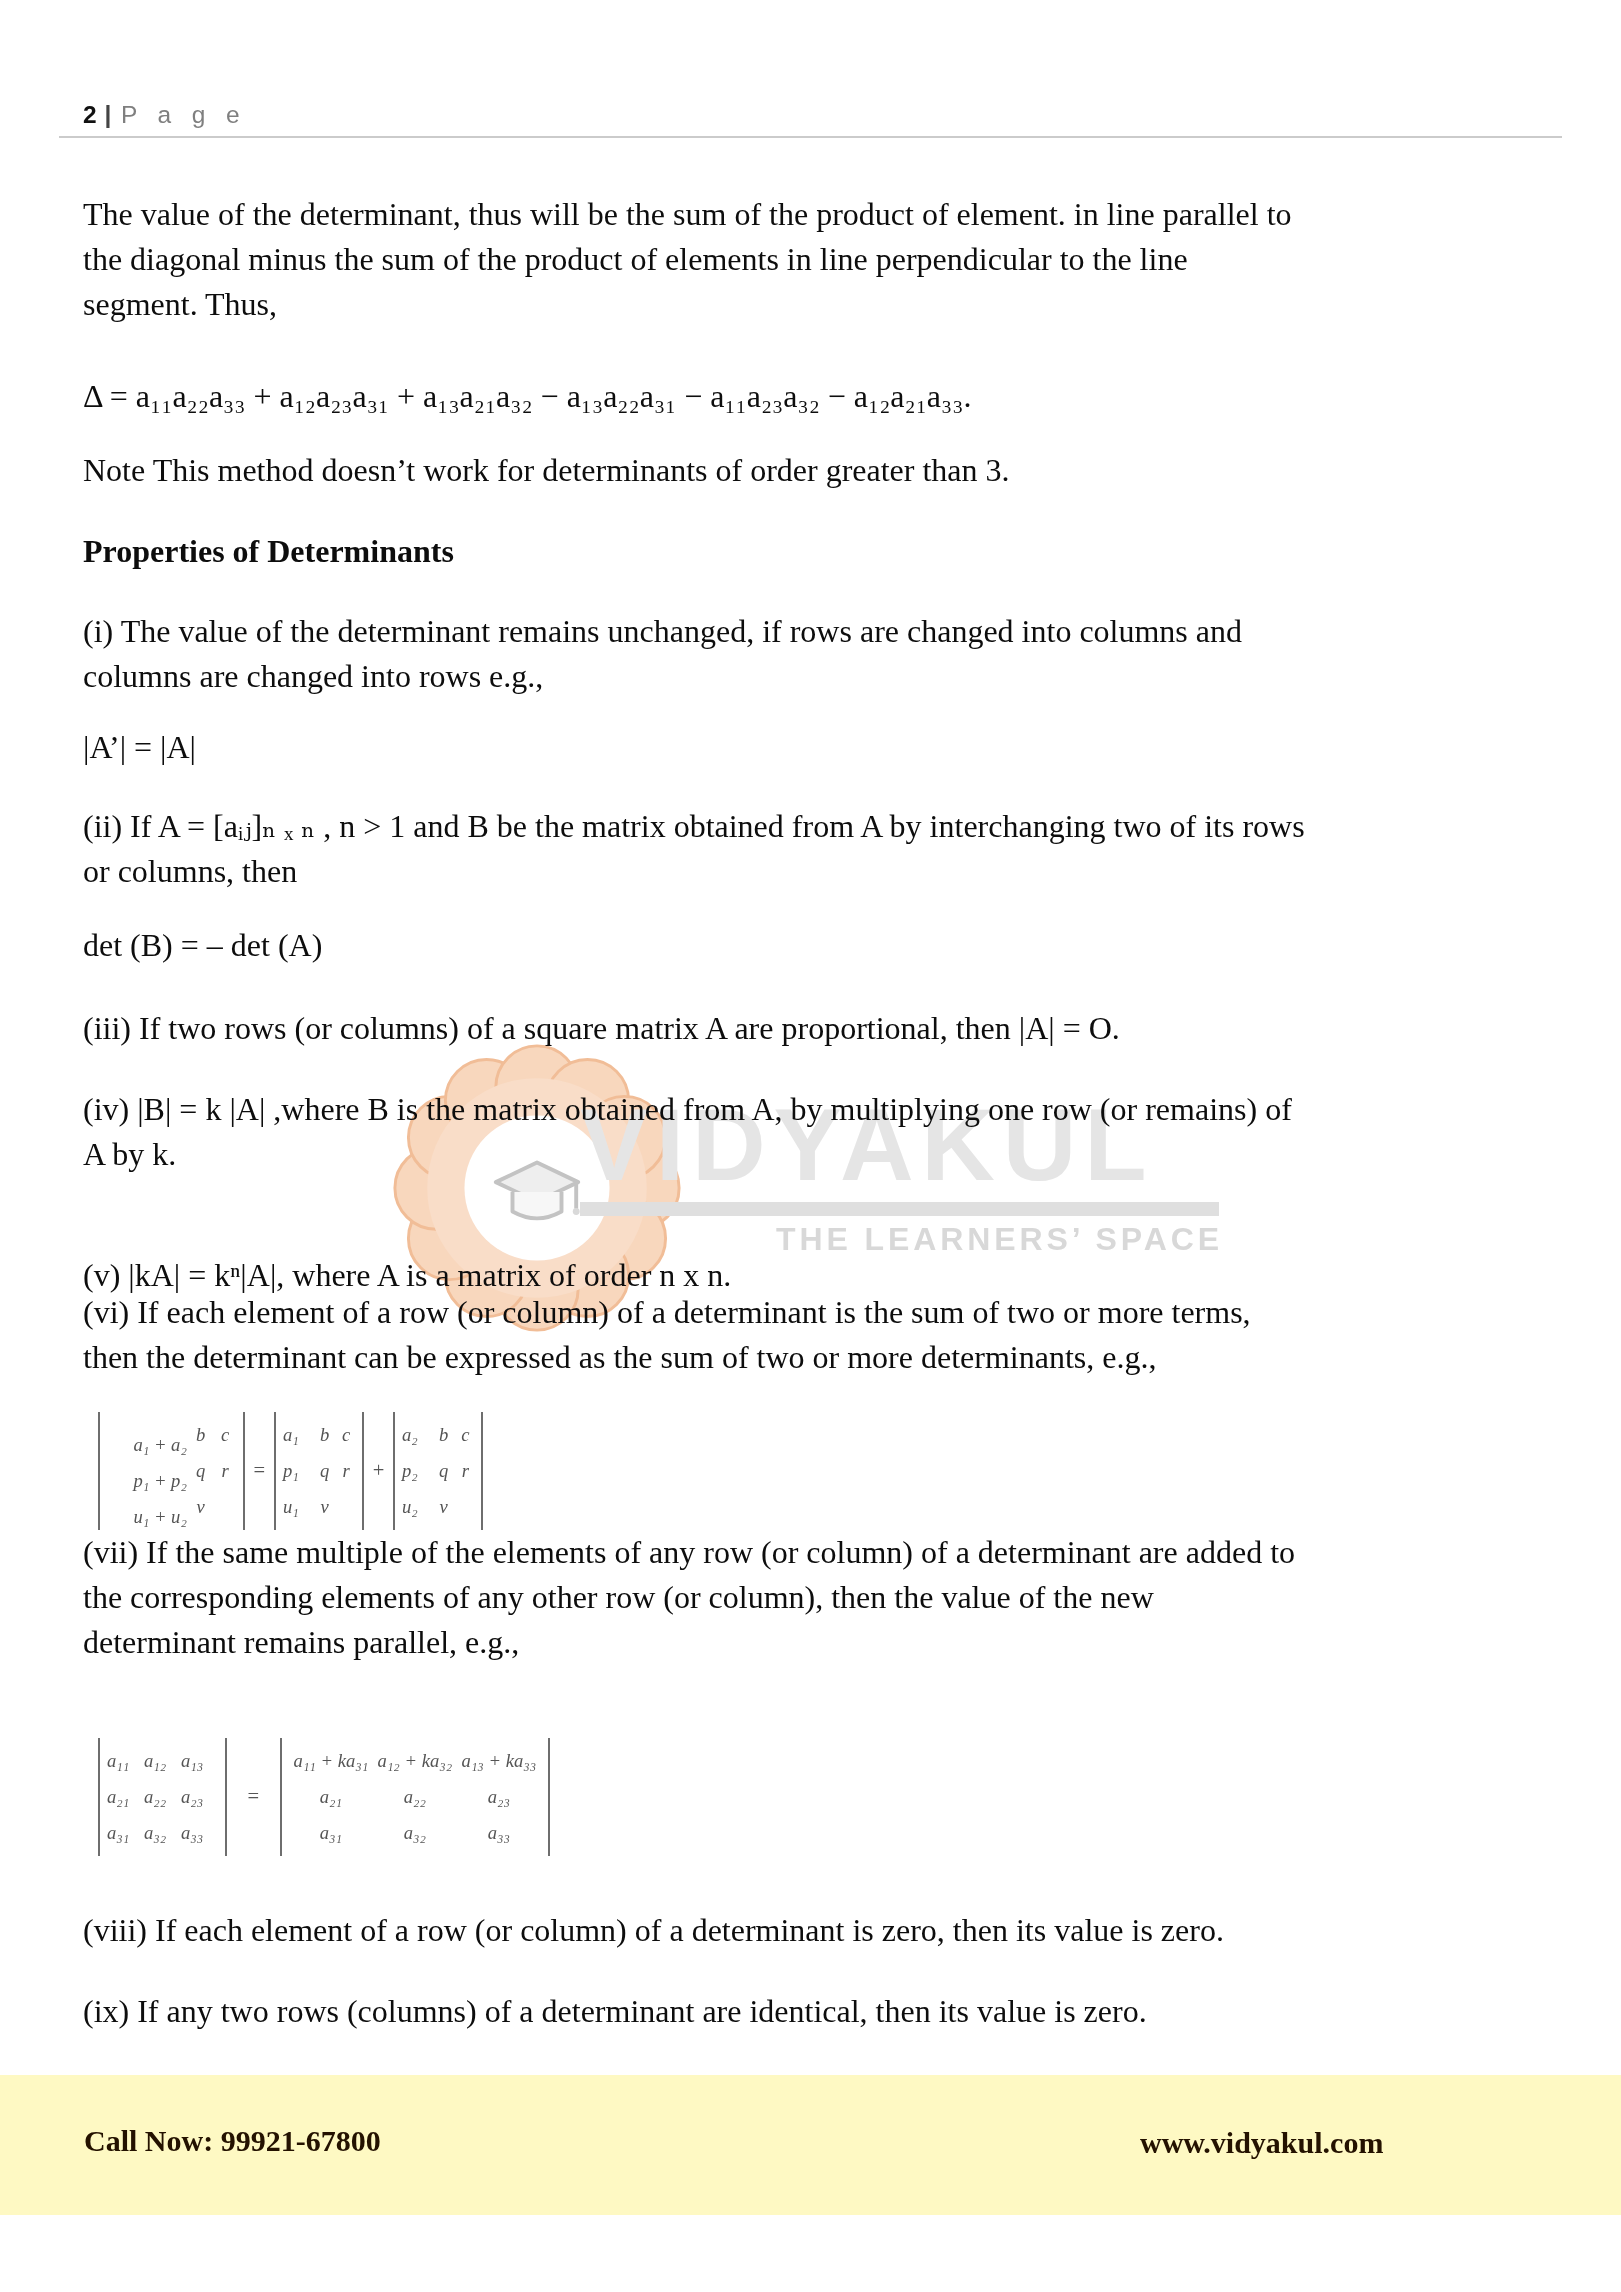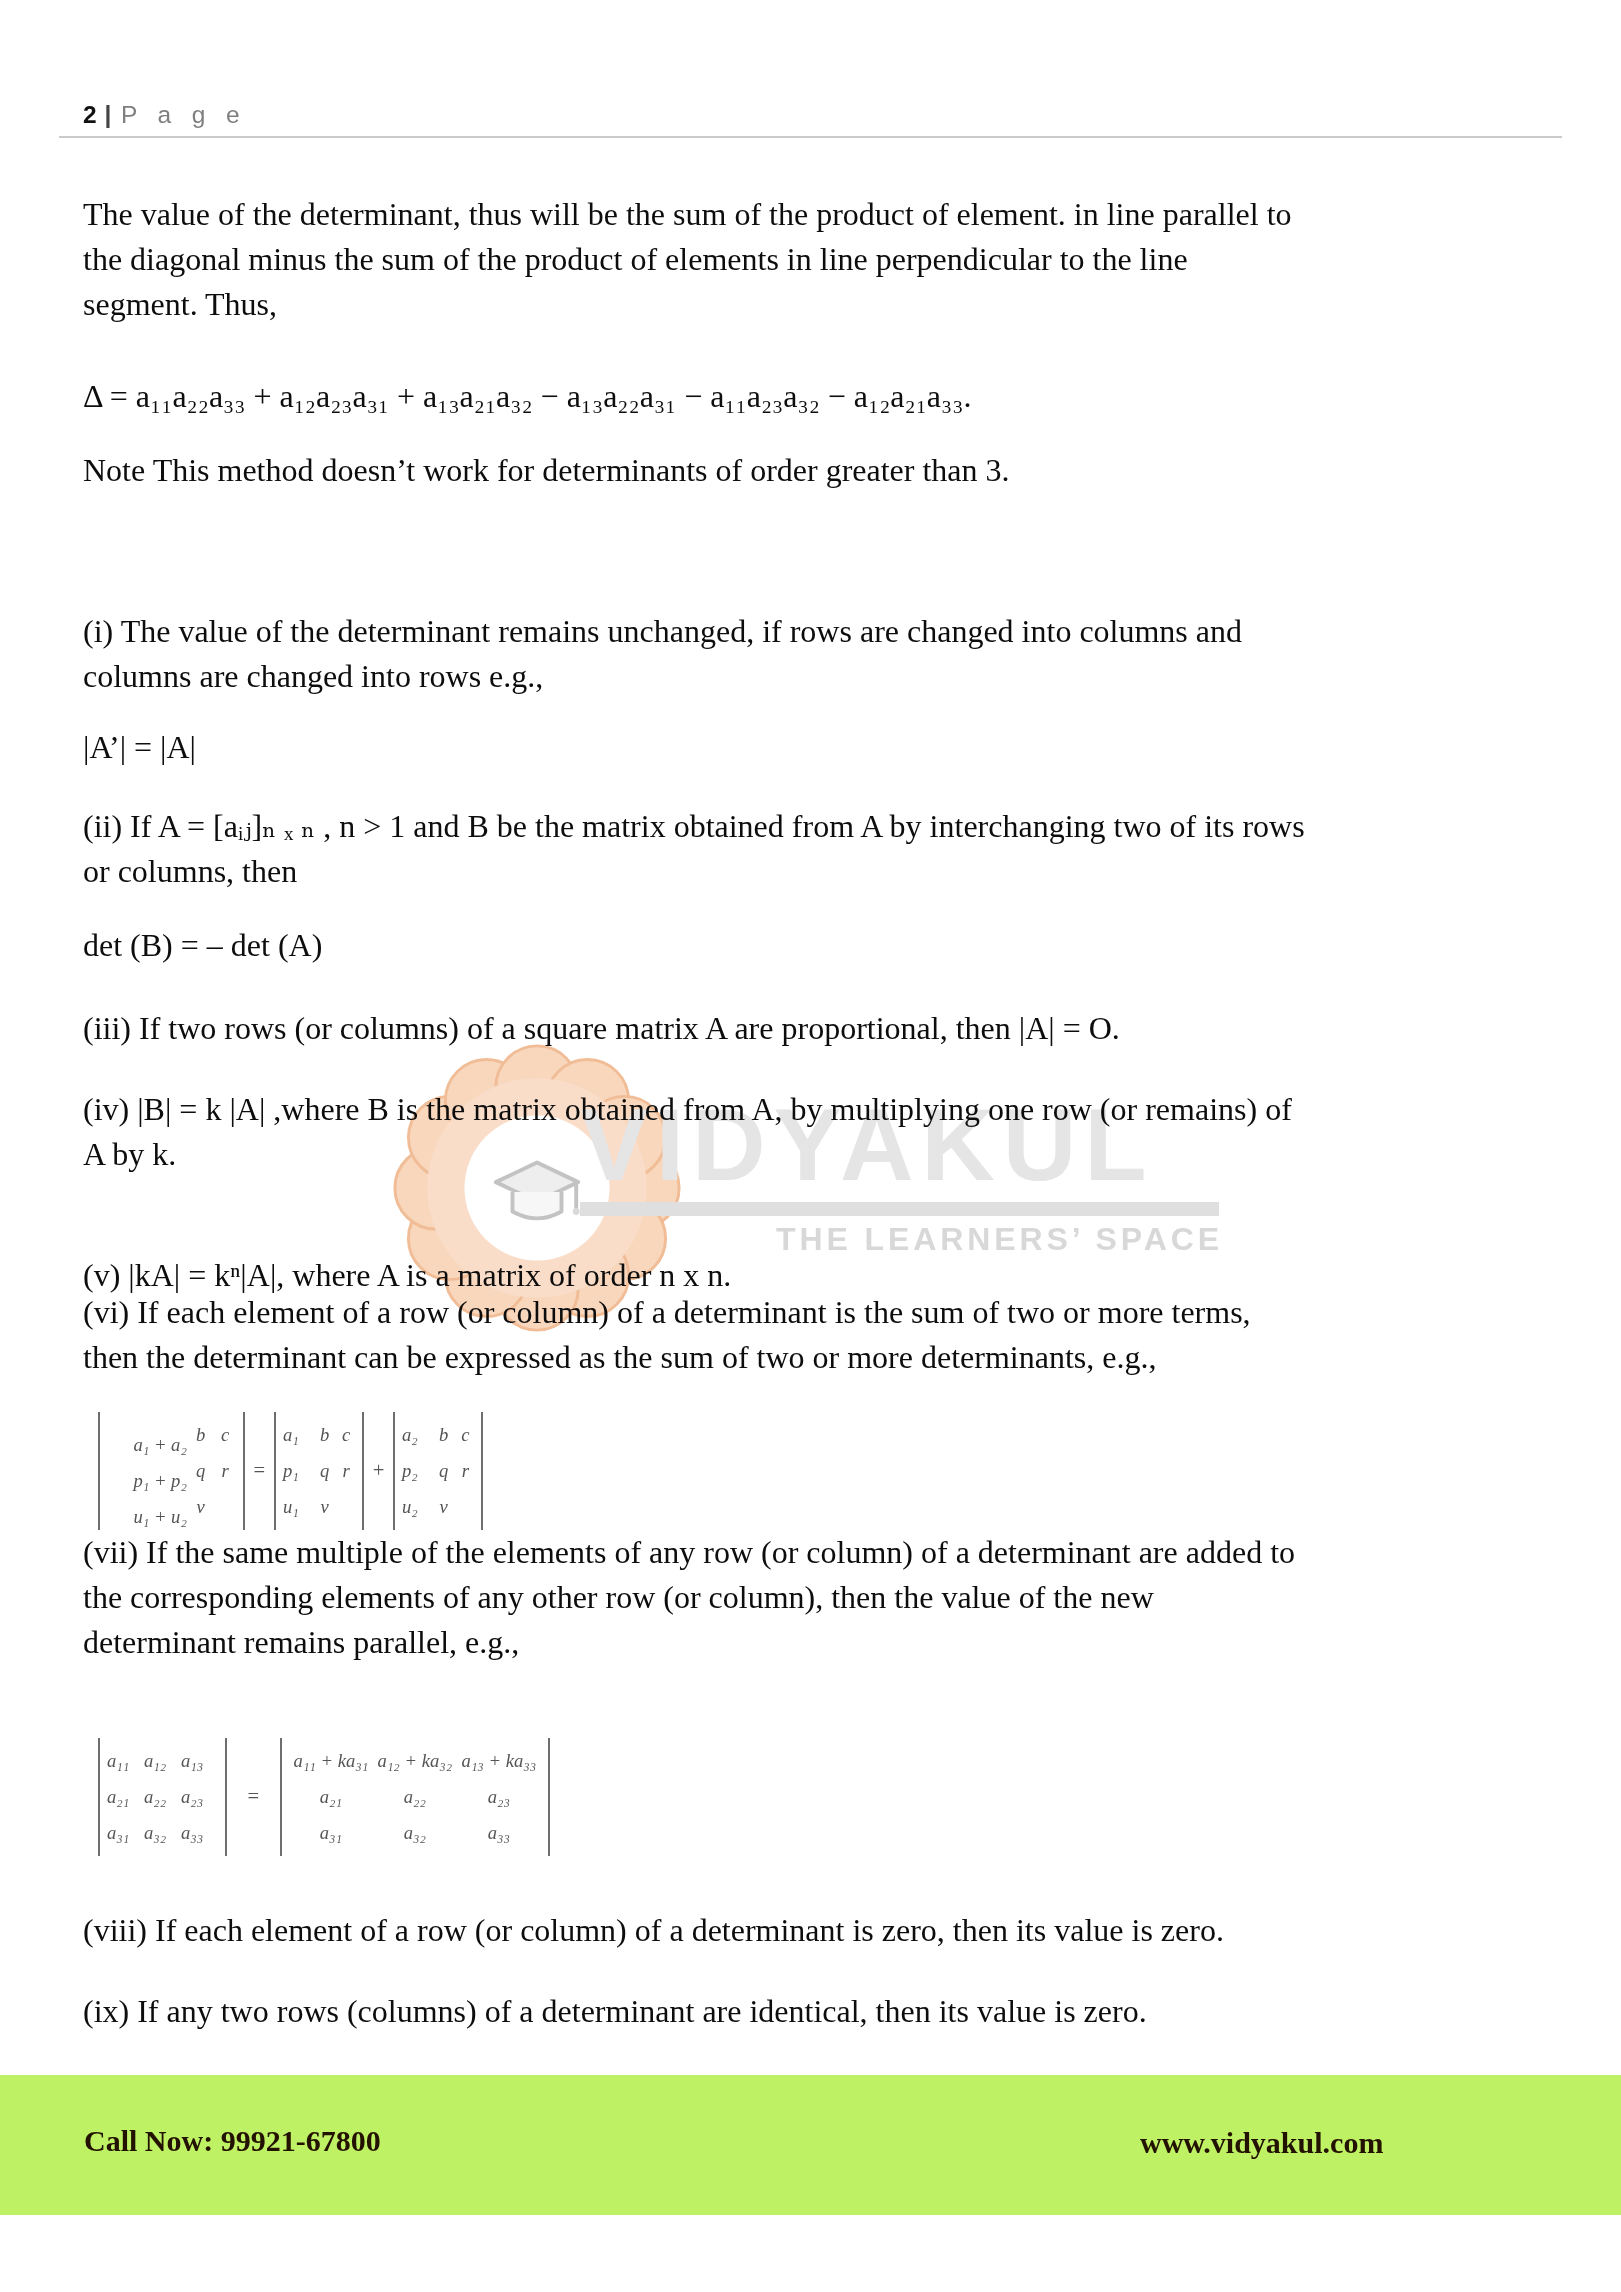--- a/index.html
+++ b/index.html
@@ -61,21 +61,21 @@
   .m1a .det-cell:nth-child(2){width:27.4px;text-align:center;}
   .m1a .det-cell:nth-child(3){width:21.6px;text-align:center;}
   .m1b .det-cell:nth-child(1){width:29px;text-align:left;}
   .m1b .det-cell:nth-child(2){width:25.5px;text-align:center;}
   .m1b .det-cell:nth-child(3){width:17.6px;text-align:center;}
   .m2a .det-cell{width:37px;text-align:left;}
   .m2b .det-cell{width:84px;text-align:center;}
 
   
   .footer-band{position:absolute;left:0;top:2075px;width:1621px;height:140px;
-               background:#bef264;z-index:3;}
+               background:#fef9c3;z-index:3;}
   .footer-call{position:absolute;left:84px;top:49px;font-weight:bold;font-size:30px;
                color:#241200;font-family:"Liberation Serif","DejaVu Serif",serif;}
   .footer-site{position:absolute;left:1140px;top:51px;font-weight:bold;font-size:30px;
                color:#241200;font-family:"Liberation Serif","DejaVu Serif",serif;}
 </style>
 </head>
 <body>
 
 <div class="page">
 
@@ -116,20 +116,21 @@
     <div class="wm-tagline">THE LEARNERS’ SPACE</div>
   </div>
 
   <div id="p-intro" class="tblock">
       <div class="tline">The value of the determinant, thus will be the sum of the product of element. in line parallel to</div>
       <div class="tline">the diagonal minus the sum of the product of elements in line perpendicular to the line</div>
       <div class="tline">segment. Thus,</div>
     </div>
   <div id="p-formula" class="tblock">Δ = a₁₁a₂₂a₃₃ + a₁₂a₂₃a₃₁ + a₁₃a₂₁a₃₂ − a₁₃a₂₂a₃₁ − a₁₁a₂₃a₃₂ − a₁₂a₂₁a₃₃.</div>
   <div id="p-note" class="tblock">Note This method doesn’t work for determinants of order greater than 3.</div>
+  <div id="p-heading" class="tblock heading">Properties of Determinants</div>
   <div id="p-i" class="tblock">
       <div class="tline">(i) The value of the determinant remains unchanged, if rows are changed into columns and</div>
       <div class="tline">columns are changed into rows e.g.,</div>
     </div>
   <div id="p-ia" class="tblock">|A’| = |A|</div>
   <div id="p-ii" class="tblock">
       <div class="tline">(ii) If A = [aᵢⱼ]ₙ ₓ ₙ , n &gt; 1 and B be the matrix obtained from A by interchanging two of its rows</div>
       <div class="tline">or columns, then</div>
     </div>
   <div id="p-iia" class="tblock">det (B) = – det (A)</div>

